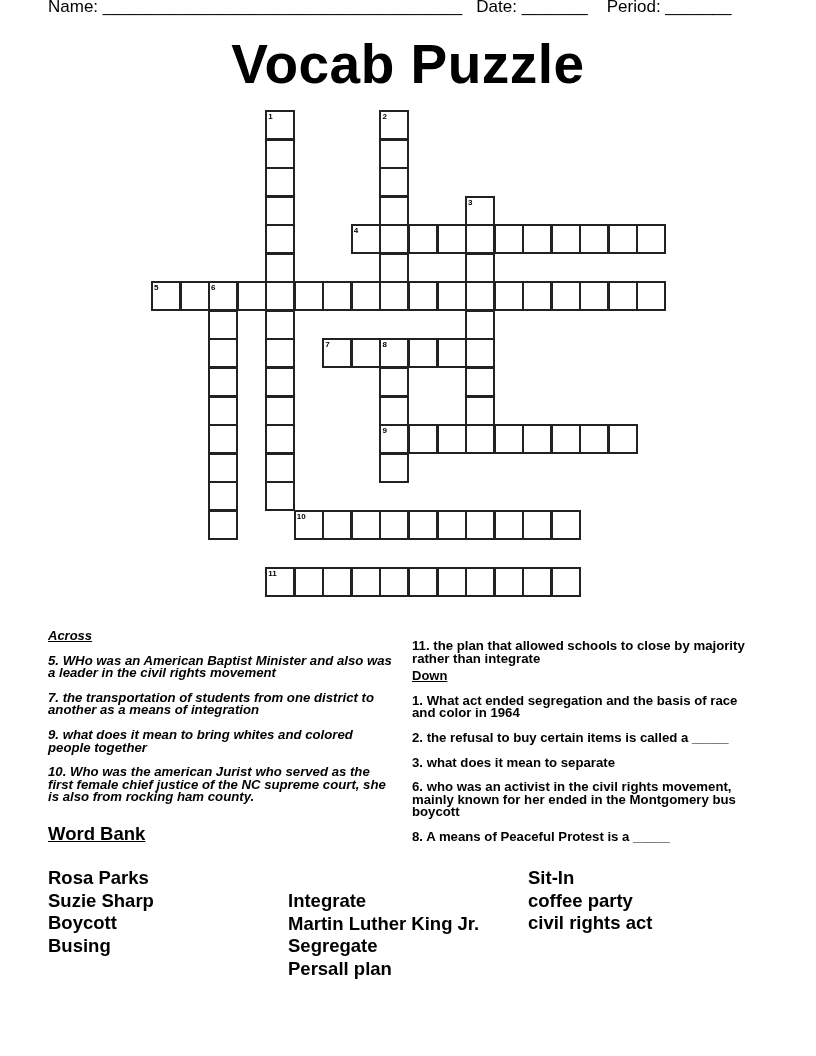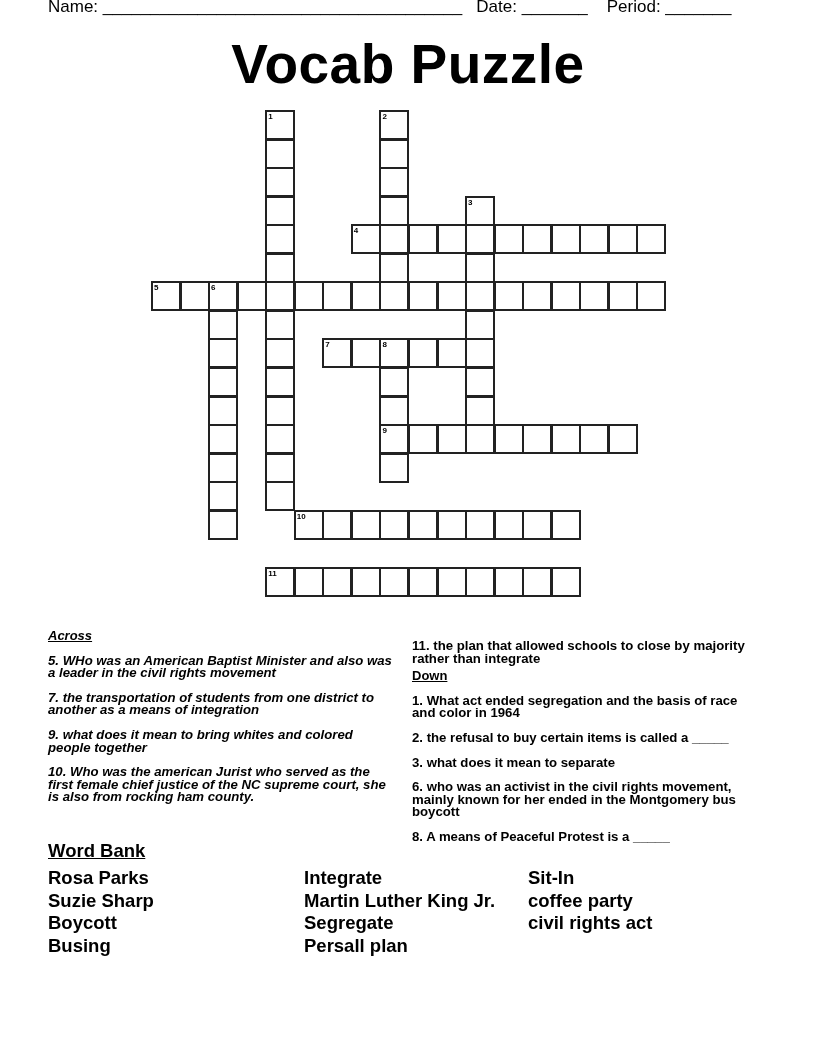--- a/index.html
+++ b/index.html
@@ -8,21 +8,21 @@
   .title { position:absolute; top:32px; left:0; width:816px; text-align:center; font-size:55px; font-weight:bold; letter-spacing:0.5px; font-family:"Liberation Sans", sans-serif; }
   .grid { position:absolute; left:0; top:0; width:816px; height:620px; }
   .cell { position:absolute; box-sizing:border-box; width:30px; height:30px; border:2px solid #222; background:#fff; }
   .cell .num { position:absolute; top:0px; left:1px; font-size:8px; font-weight:bold; line-height:9px; font-family:"Liberation Sans", sans-serif; }
   .clues { position:absolute; top:628px; font-family:"Liberation Sans", sans-serif; font-weight:bold; font-size:13.2px; line-height:12.6px; }
   .clues.left { left:48px; width:350px;font-style:italic; }
   .clues.right { left:412px; width:350px; }
   .clue-heading { text-decoration:underline; font-size:13px; margin-top:2px; margin-bottom:5px; }
   .clue { margin-bottom:5px;margin-top:12px; }
   .clue .cn { font-weight:bold; }
-  .wordbank-title { position:absolute; left:48px; top:840px; font-size:18.5px; font-weight:bold; text-decoration:underline; }
+  .wordbank-title { position:absolute; left:48px; top:823px; font-size:18.5px; font-weight:bold; text-decoration:underline; }
   .wordbank { position:absolute; left:48px; top:867px; width:700px; font-size:18.5px; font-weight:bold; }
   .wb-col { position:absolute; top:0; }
   .wb-item { height:22.7px; line-height:22.7px; white-space:nowrap; }
 </style>
 </head>
 <body>
 
 <div class="header-line"><span>Name:</span> <span>______________________________________</span>   <span>Date:</span> <span>_______</span>    <span>Period:</span> <span>_______</span></div>
 
 <div class="title">Vocab Puzzle</div>
@@ -170,21 +170,21 @@
 </div>
 
 <div class="wordbank-title">Word Bank</div>
 <div class="wordbank">
   <div class="wb-col" style="left:0px;">
     <div class="wb-item">Rosa Parks</div>
     <div class="wb-item">Suzie Sharp</div>
     <div class="wb-item">Boycott</div>
     <div class="wb-item">Busing</div>
   </div>
-  <div class="wb-col" style="left:256px;">
+  <div class="wb-col" style="left:240px;margin-top:23px;">
     <div class="wb-item">Integrate</div>
     <div class="wb-item">Martin Luther King Jr.</div>
     <div class="wb-item">Segregate</div>
     <div class="wb-item">Persall plan</div>
   </div>
   <div class="wb-col" style="left:480px;">
     <div class="wb-item">Sit-In</div>
     <div class="wb-item">coffee party</div>
     <div class="wb-item">civil rights act</div>
   </div>

